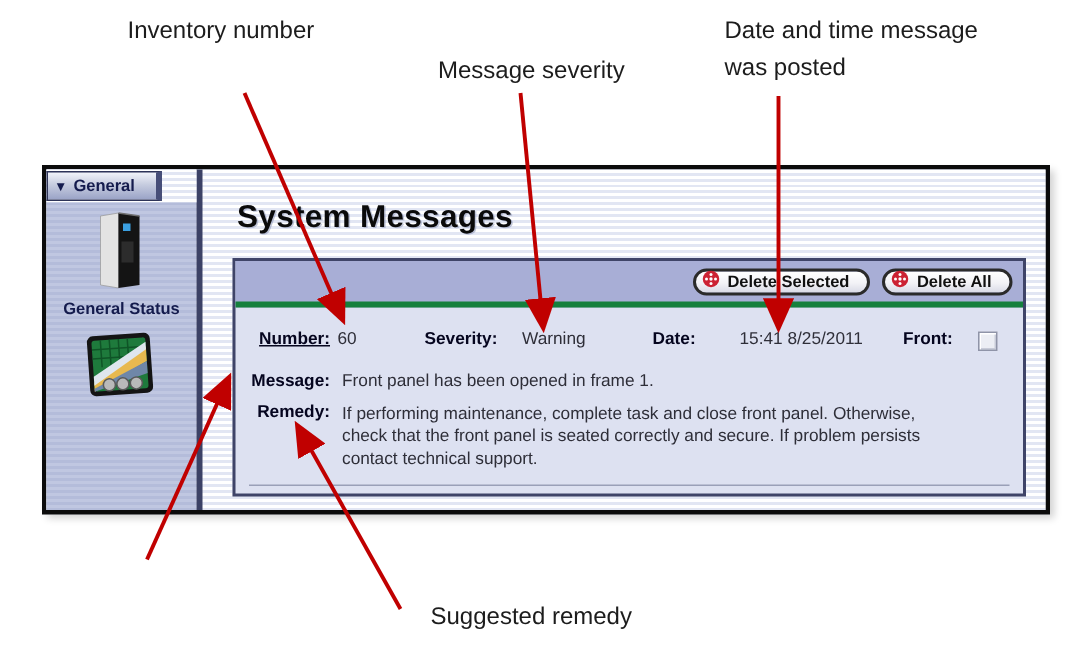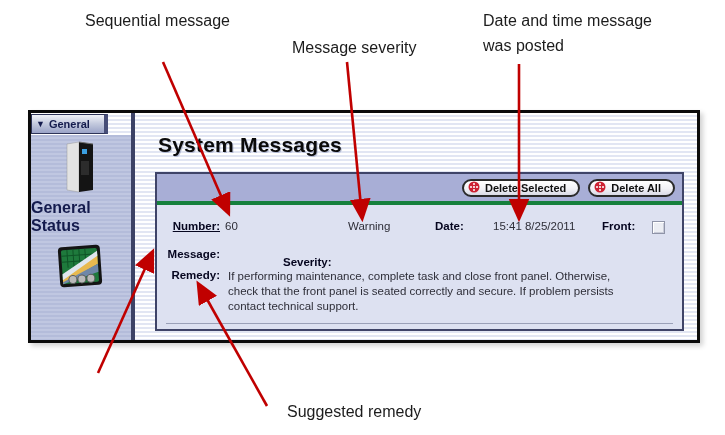--- a/index.html
+++ b/index.html
@@ -48,21 +48,21 @@
     position:absolute; left:0; top:1px; width:77px; height:20px;
     background:linear-gradient(180deg,#f2f4fa 0%,#c6ccdf 45%,#9aa3c7 100%);
     border:1px solid #2e3458; border-right:4px solid #474e78;
     display:flex; align-items:center; gap:4px; padding-left:4px; cursor:pointer;
   }
   .general-bar .tri { font-size:9px; color:#141b4d; line-height:1; }
   .general-bar .lbl { font-size:11px; font-weight:bold; color:#141b4d; }
   .nav-col { position:absolute; left:0; top:22px; width:100px; display:flex;
              flex-direction:column; align-items:center; }
   .nav-item { display:flex; flex-direction:column; align-items:center; cursor:pointer; }
-  .nav-label { font-size:16px; font-weight:bold; color:#141b4d; margin-top:2px; }
+  .nav-label { font-size:11px; font-weight:bold; color:#141b4d; margin-top:2px; }
   .icon-server    { margin-top:6px; }
   .icon-inventory { margin-top:12px; }
   .icon-perf      { margin-top:8px; }
 
   
   .main { position:absolute; left:108px; top:0; right:0; bottom:0; }
   .page-title {
     position:absolute; left:19px; top:20px; font-size:21px; font-weight:bold;
     color:#0a0a0a; letter-spacing:0.2px; text-shadow:1px 1px 0 rgba(120,130,170,0.45);
   }
@@ -94,21 +94,21 @@
   }
   .separator { position:absolute; left:9px; right:9px; top:118px; height:1px;
                background:#9aa0b8; }
 </style>
 </head>
 <body>
 
 <div class="canvas">
 
   <div class="ann ann-seq">
-    <div>Sequential message</div>
+    <div>Inventory number</div>
   </div>
   <div class="ann ann-sev">Message severity</div>
   <div class="ann ann-date">
     <div>Date and time message</div>
     <div>was posted</div>
   </div>
 
   <div class="ann ann-remedy">Suggested remedy</div>
 
   <div class="window">
@@ -189,28 +189,29 @@
                   <circle cx="9" cy="6" r="1" fill="#fff"></circle>
               </svg>
             </span>
             <span>Delete All</span>
           </button>
         </div>
 
         <div class="panel-body">
           <span class="fld-label lbl-right" style="left:1px;  top:15px;text-decoration:underline;">Number:</span>
           <span class="fld-value" style="left:68px;  top:15px;">60</span>
-          <span class="fld-label" style="left:126px; top:15px;margin-top:36px;">Severity:</span>
+          <span class="fld-label" style="left:126px; top:15px;">Severity:</span>
           <span class="fld-value" style="left:191px; top:15px;">Warning</span>
           <span class="fld-label" style="left:278px; top:15px;">Date:</span>
           <span class="fld-value" style="left:336px; top:15px;">15:41 8/25/2011</span>
           <span class="fld-label" style="left:445px; top:15px;">Front:</span>
           <span class="checkbox"></span>
 
           <span class="fld-label lbl-right" style="left:1px; top:43px;">Message:</span>
+          <span class="fld-value" style="left:71px; top:43px; width:430px;">Front panel has been opened in frame 1.</span>
 
           <span class="fld-label lbl-right" style="left:1px; top:64px;">Remedy:</span>
           <span class="fld-value" style="left:71px; top:64px; width:412px; line-height:15px;">If performing maintenance, complete task and close front panel. Otherwise, check that the front panel is seated correctly and secure. If problem persists contact technical support.</span>
 
           <div class="separator"></div>
         </div>
       </div>
     </div>
   </div>
 

